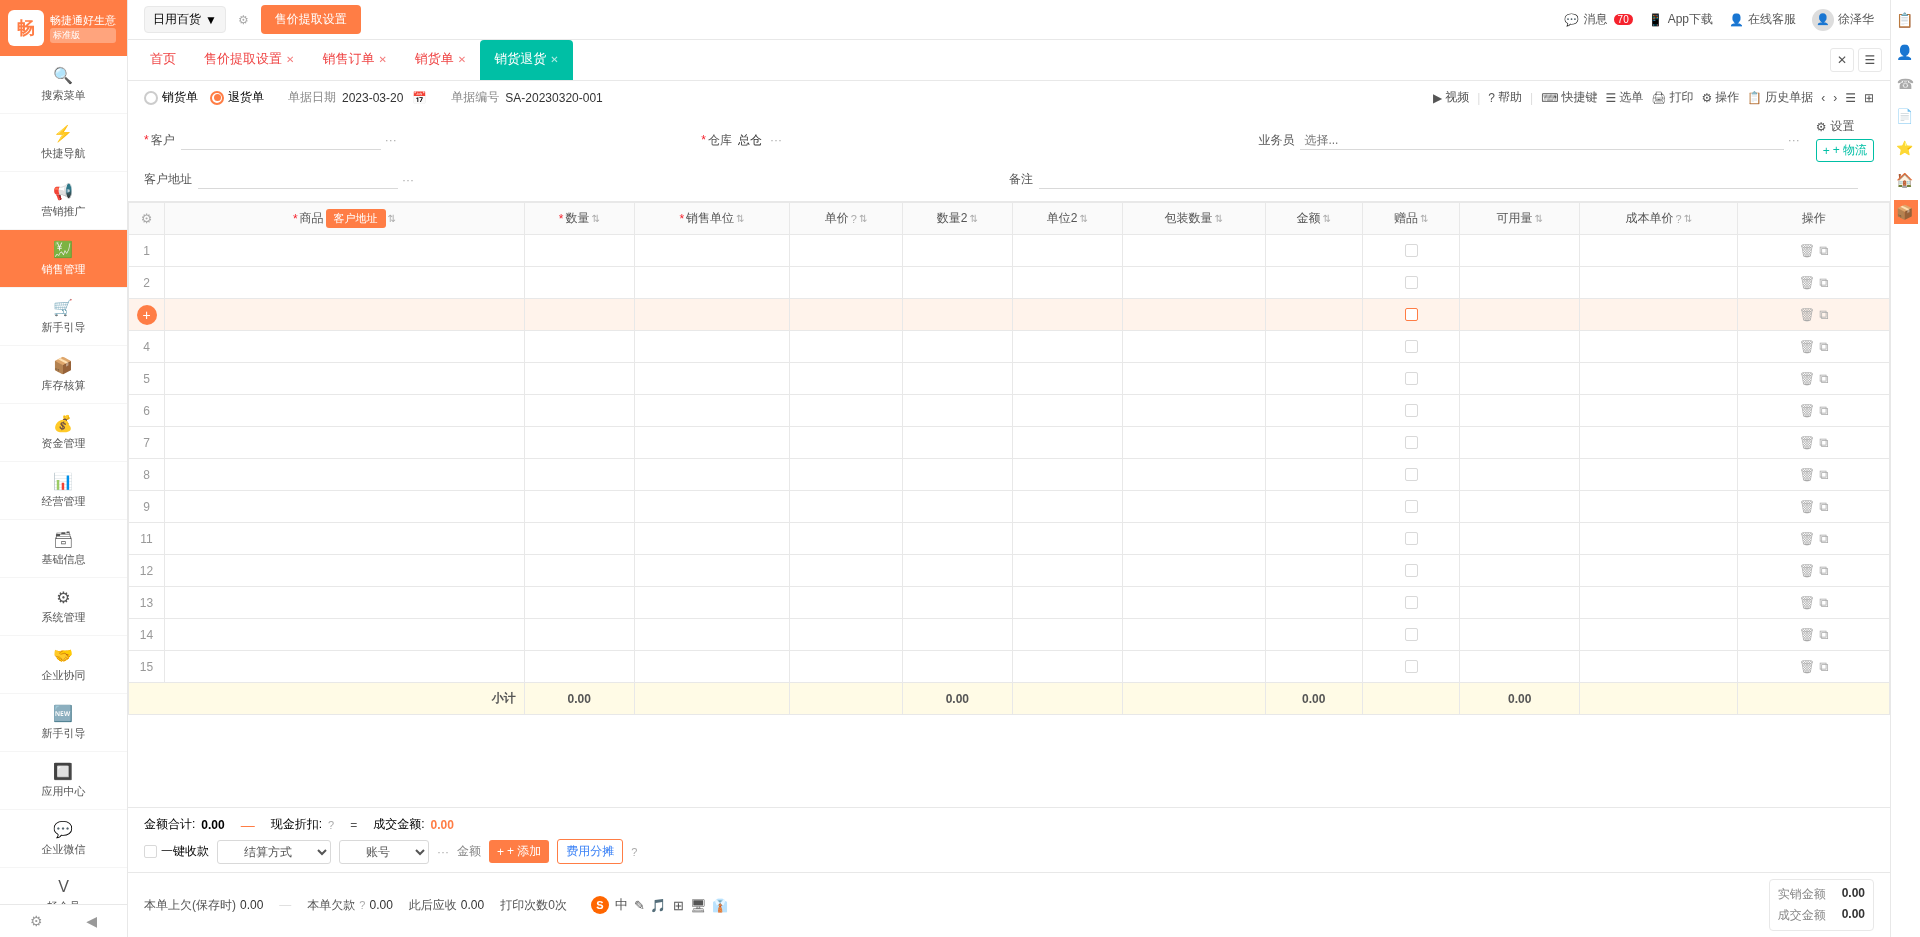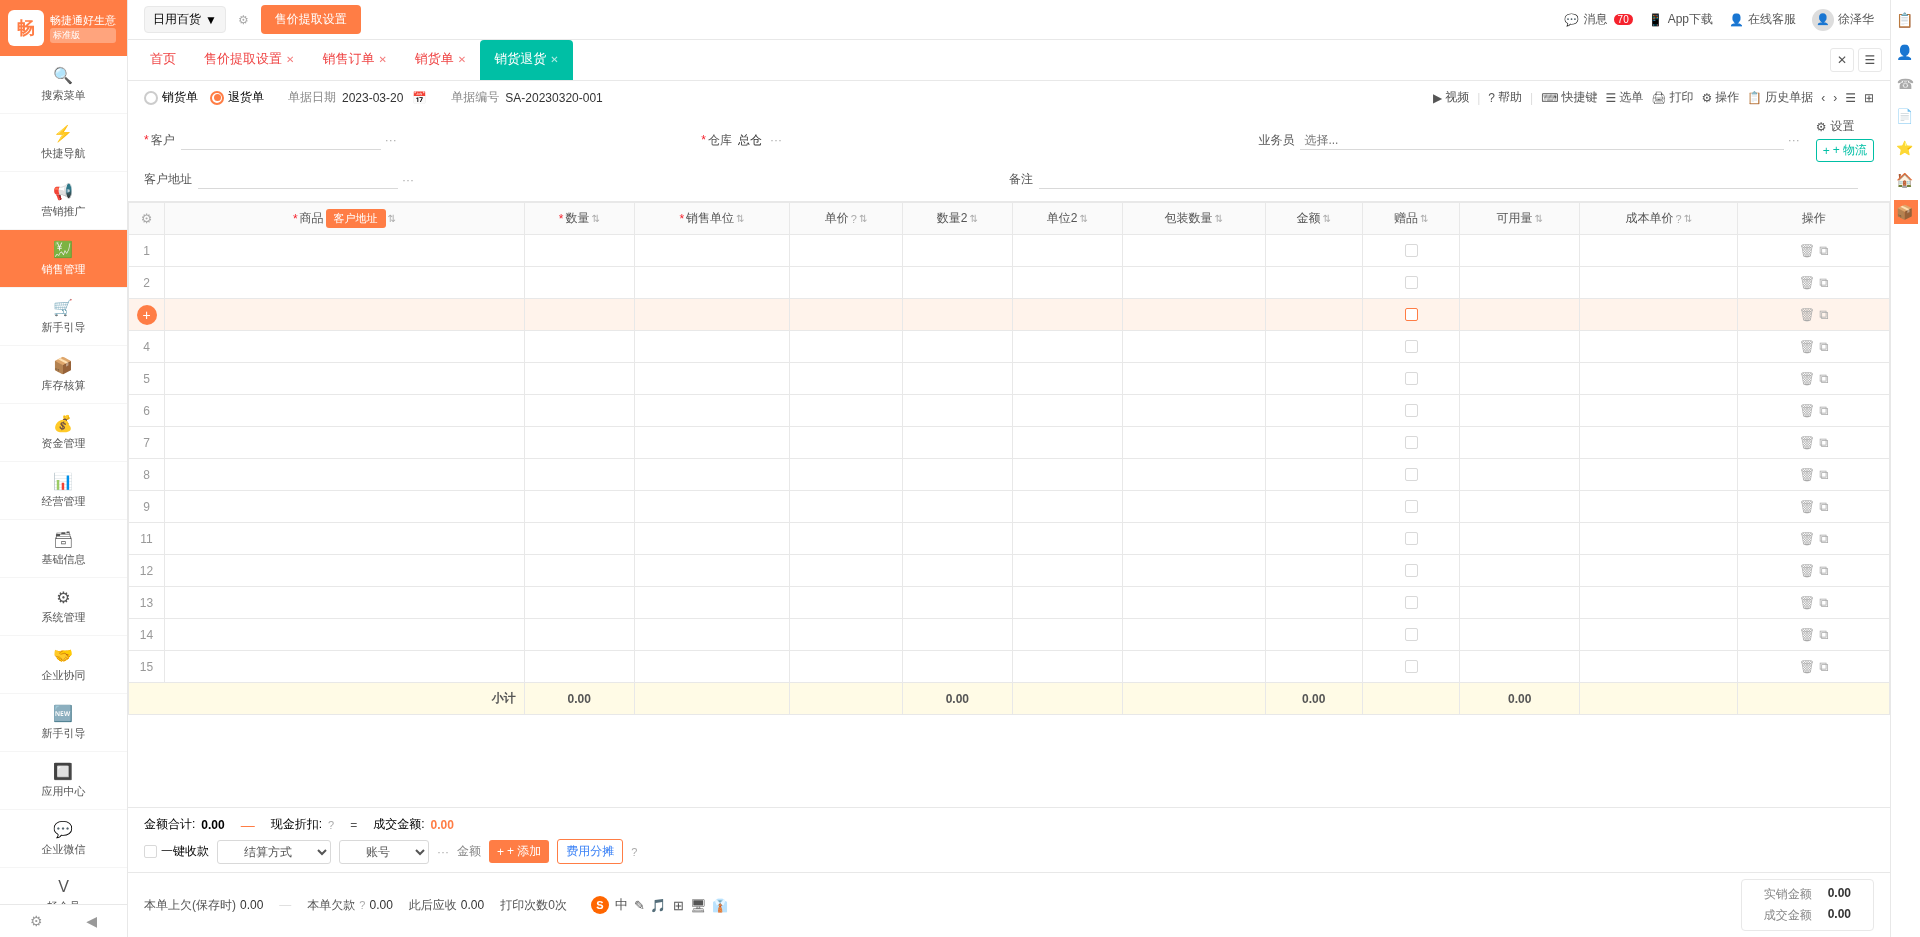--- a/index.html
+++ b/index.html
@@ -92,21 +92,21 @@
     .payment-select { border: 1px solid #d9d9d9; border-radius: 3px; padding: 3px 22px; font-size: 12px; color: #555; background: #fff; }
     .add-fee-btn { background: #ff7d45; color: #fff; border: none; border-radius: 3px; padding: 3px 8px; font-size: 12px; cursor: pointer; display: flex; align-items: center; gap: 3px; }
     .fee-split-btn { border: 1px solid #ff7d45; color: #3b82f6; background: #fff; border-radius: 3px; padding: 3px 8px; font-size: 12px; cursor: pointer; }
 
     
     .status-bar { background: #fff; border-top: 1px solid #e8e8e8; padding: 6px 16px; display: flex; align-items: center; gap: 16px; font-size: 12px; color: #555; flex-shrink: 0; }
     .status-item { display: flex; align-items: center; gap: 4px; }
     .status-value { color: #333; }
 
     
-    .amount-summary { margin-left: auto; display: flex; flex-direction: column; gap: 4px; background: #fff; border: 1px solid #e8e8e8; border-radius: 4px; padding: 6px 22px; font-size: 12px; }
+    .amount-summary { margin-left: auto; display: flex; flex-direction: column; gap: 4px; background: #fff; border: 1px solid #e8e8e8; border-radius: 4px; padding: 6px 8px; font-size: 12px; }
     .amount-summary-row { display: flex; justify-content: space-between; gap: 16px; }
     .amount-label { color: #888; }
     .amount-val { color: #333; font-weight: bold; }
 
     
     .bottom-buttons { display: flex; gap: 8px; margin-left: 16px; }
     .save-draft-btn { background: #fff; border: 1px solid #00bfa5; color: #00bfa5; border-radius: 4px; padding: 8px 20px; cursor: pointer; font-size: 13px; display: flex; align-items: center; gap: 4px; }
     .save-new-btn { background: #00bfa5; color: #fff; border: none; border-radius: 4px; padding: 8px 20px; cursor: pointer; font-size: 13px; display: flex; align-items: center; gap: 4px; }
 
     

